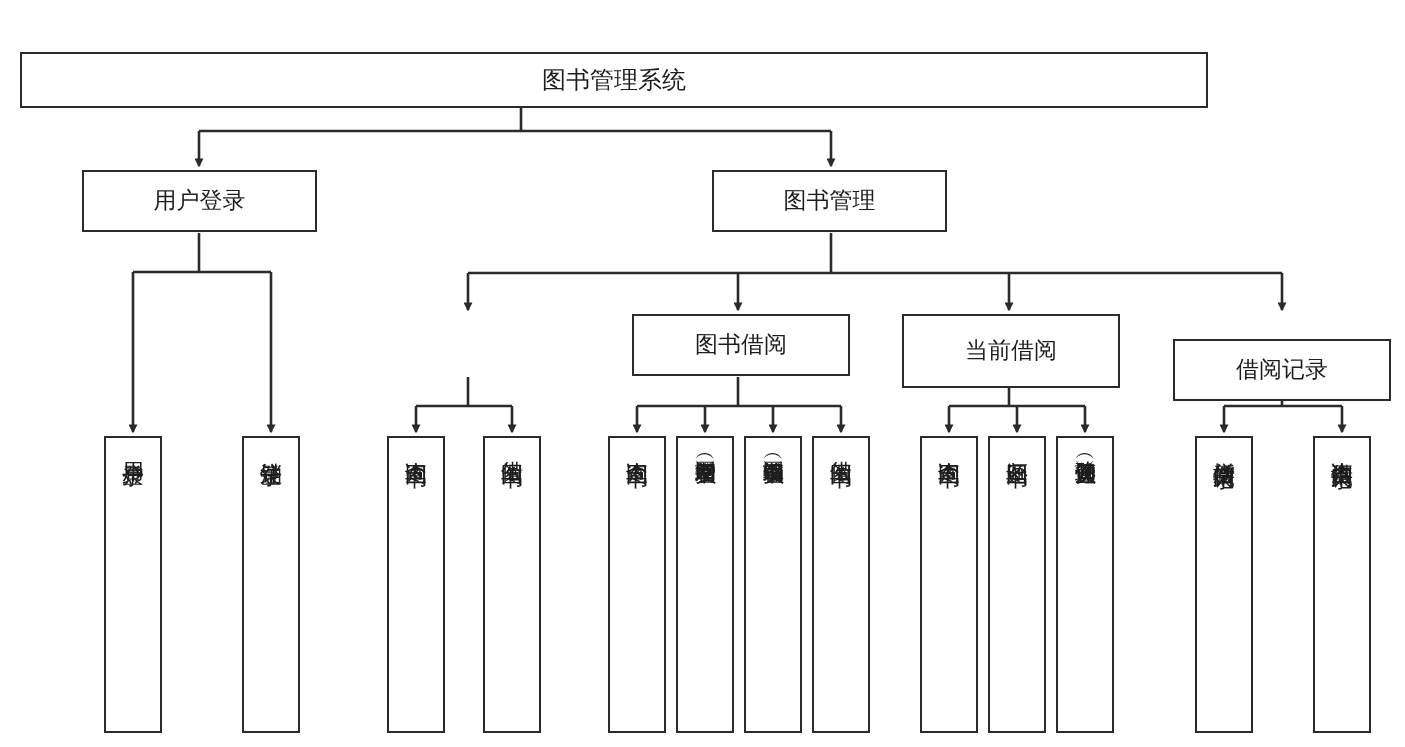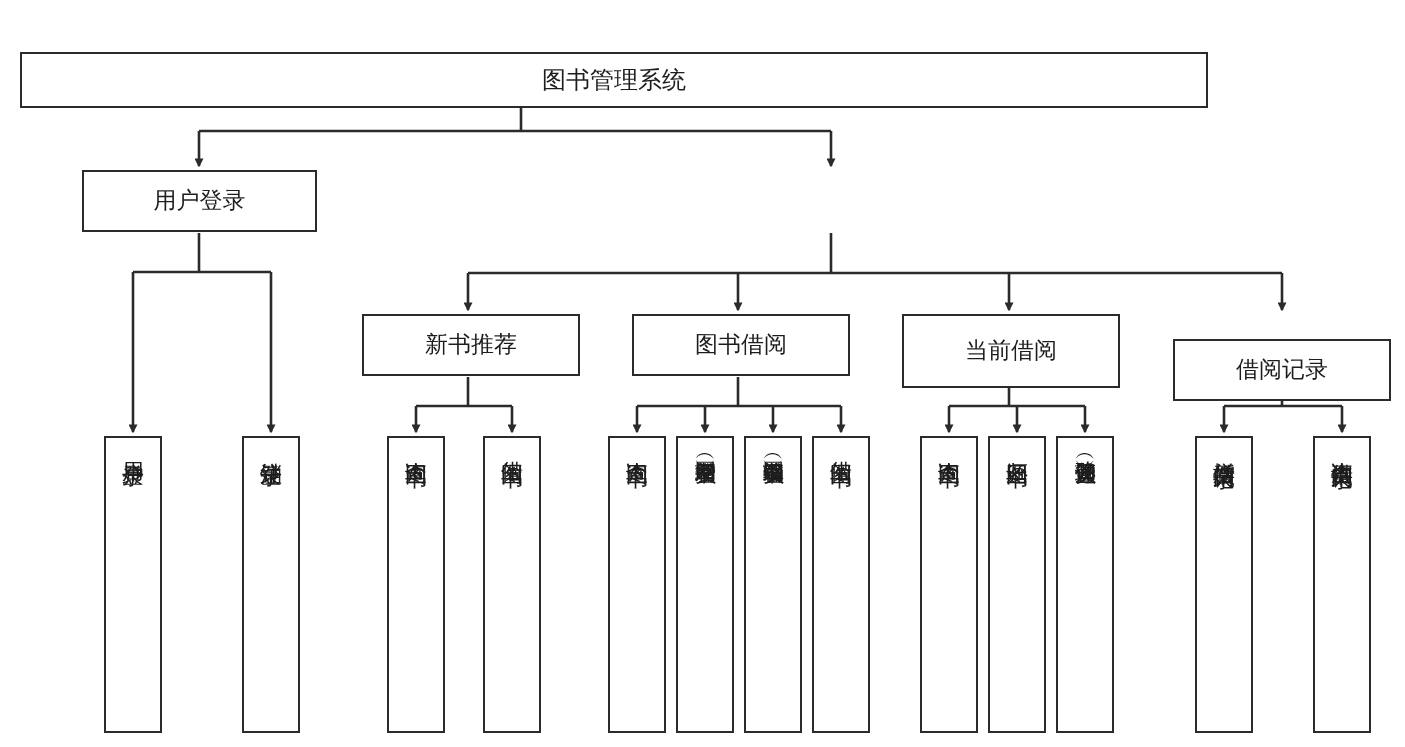--- a/index.html
+++ b/index.html
@@ -136,24 +136,24 @@
     </g>
   </svg>
 
   <div class="node node-root" style="left:20px; top:12px; width:1188px; height:56px;margin-top:40px;">
     <span class="label">图书管理系统</span>
   </div>
 
   <div class="node node-branch" style="left:82px; top:170px; width:235px; height:62px;">
     <span class="label">用户登录</span>
   </div>
-
-  <div class="node node-branch" style="left:362px; top:314px; width:218px; height:62px;">
-    <span class="label">新书推荐</span>
-  </div>
+  <div class="node node-branch" style="left:712px; top:170px; width:235px; height:62px;">
+    <span class="label">图书管理</span>
+  </div>
+
   <div class="node node-branch" style="left:632px; top:314px; width:218px; height:62px;">
     <span class="label">图书借阅</span>
   </div>
   <div class="node node-branch" style="left:902px; top:314px; width:218px; height:74px;">
     <span class="label">当前借阅</span>
   </div>
   <div class="node node-branch" style="left:1173px; top:314px; width:218px; height:62px;margin-top:25px;">
     <span class="label">借阅记录</span>
   </div>
 

